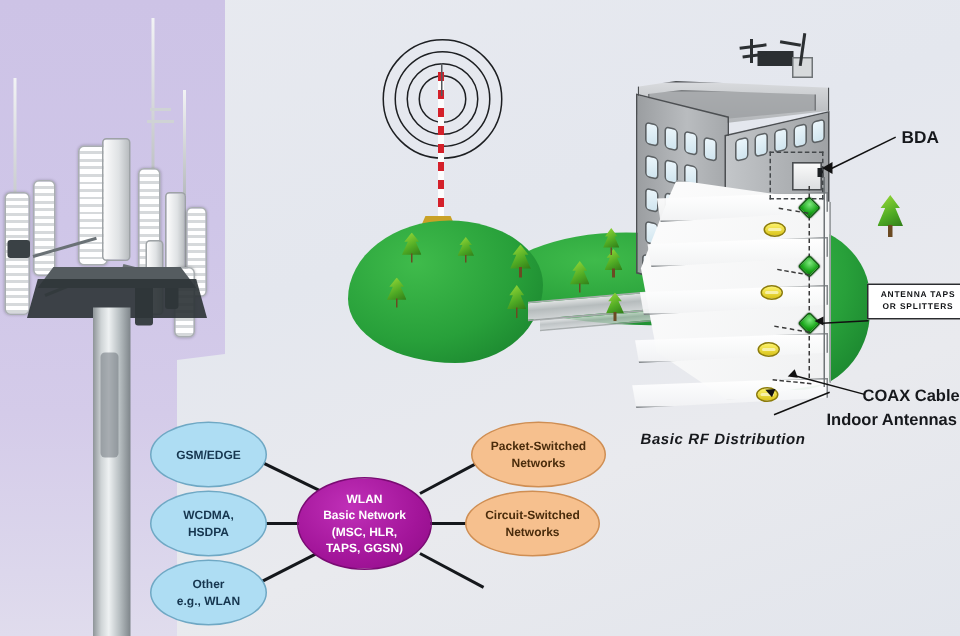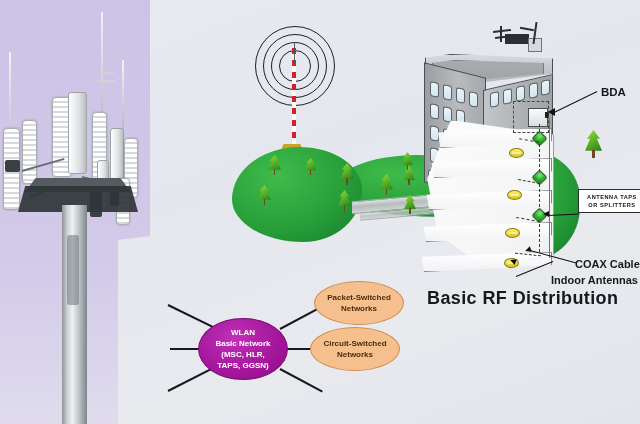--- a/index.html
+++ b/index.html
@@ -280,30 +280,41 @@
   <div class="arrowhead" style="left:543px;top:211px;border-width:3.5px 6px 3.5px 0;border-color:transparent #111 transparent transparent;"></div>
 
   <div class="lbl" style="left:575px;top:258px;font-size:11px;">COAX Cables</div>
   <div class="leader" style="left:530px;top:250px;width:48px;transform:rotate(15deg);"></div>
   <div class="arrowhead" style="left:525px;top:247px;border-width:3.5px 0 3.5px 6px;border-color:transparent transparent transparent #111;transform:rotate(160deg);"></div>
 
   <div class="lbl" style="left:551px;top:274px;font-size:11px;">Indoor Antennas</div>
   <div class="leader" style="left:516px;top:276px;width:40px;transform:rotate(-22deg);"></div>
   <div class="arrowhead" style="left:510px;top:258px;border-width:3.5px 6px 3.5px 0;border-color:transparent #111 transparent transparent;transform:rotate(22deg);"></div>
 
-  <div class="lbl" style="left:427px;top:288px;font-size:18px;letter-spacing:.4px;">Basic RF Distribution</div>
+  <div class="lbl" style="left:427px;top:288px;font-size:10px;letter-spacing:.4px;font-style:italic;">Basic RF Distribution</div>
 
 
   <div class="link" style="left:168px;top:304px;width:56px;transform:rotate(26deg);"></div>
   <div class="link" style="left:170px;top:348px;width:50px;"></div>
   <div class="link" style="left:168px;top:390px;width:56px;transform:rotate(-27deg);"></div>
   <div class="link" style="left:280px;top:328px;width:48px;transform:rotate(-28deg);"></div>
   <div class="link" style="left:284px;top:348px;width:46px;"></div>
   <div class="link" style="left:280px;top:368px;width:48px;transform:rotate(28deg);"></div>
 
+  <div class="ell blue" style="left:100px;top:281px;width:76px;height:42px;">
+    <span>GSM/EDGE</span>
+  </div>
+  <div class="ell blue" style="left:100px;top:327px;width:76px;height:42px;">
+    <span>WCDMA,</span>
+    <span>HSDPA</span>
+  </div>
+  <div class="ell blue" style="left:100px;top:373px;width:76px;height:42px;">
+    <span>Other</span>
+    <span>e.g., WLAN</span>
+  </div>
 
   <div class="ell core" style="left:198px;top:318px;width:88px;height:60px;">
     <span>WLAN</span>
     <span>Basic Network</span>
     <span>(MSC, HLR,</span>
     <span>TAPS, GGSN)</span>
   </div>
 
   <div class="ell orng" style="left:314px;top:281px;width:88px;height:42px;">
     <span>Packet-Switched</span>

